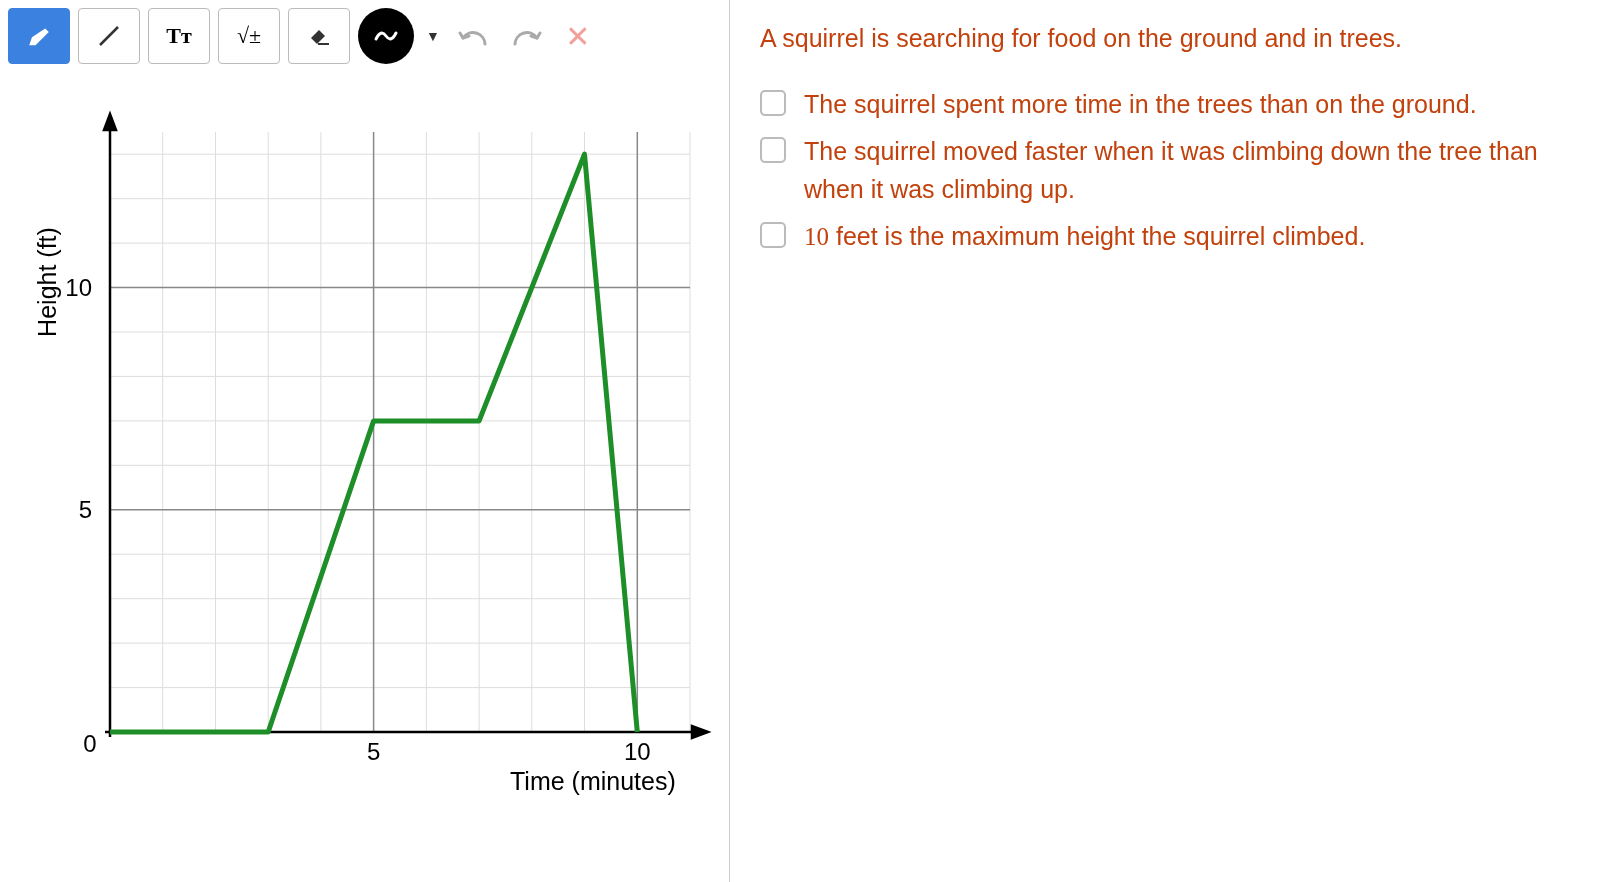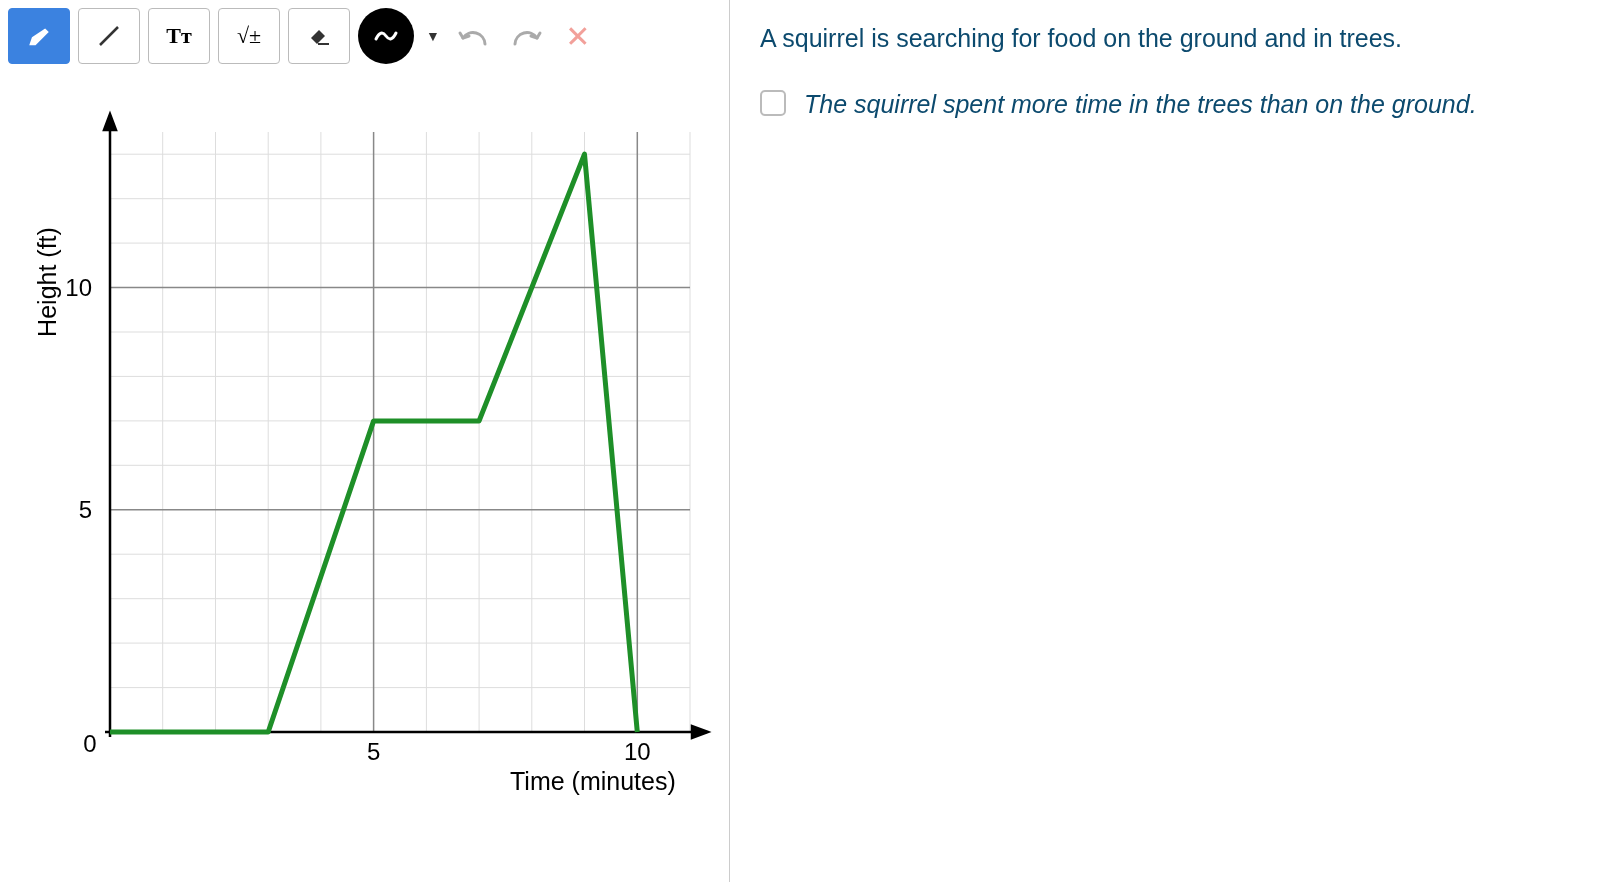--- a/index.html
+++ b/index.html
@@ -76,42 +76,41 @@
   padding: 20px 10px 10px 10px;
 }
 .chart-svg {
   display: block;
 }
 .right-panel {
   flex: 1;
   padding: 20px 40px 20px 30px;
   font-size: 25px;
   line-height: 1.5;
-  color: #0c4a6e;
+  color: #c2410c;
 }
 .right-panel p {
   margin-bottom: 28px;
 }
 .math-fn {
   font-family: "Times New Roman", serif;
   font-style: italic;
 }
 .math-var {
   font-family: "Times New Roman", serif;
   font-style: italic;
 }
 .math-num {
   font-family: "Times New Roman", serif;
 }
 .options {
   display: flex;
   flex-direction: column;
   gap: 10px;
   margin-top: 8px;
-  font-style: italic;
 }
 .option {
   display: flex;
   align-items: flex-start;
   gap: 18px;
 }
 .checkbox {
   width: 26px;
   height: 26px;
   border: 2px solid #bbb;
@@ -241,15 +240,25 @@
     </div>
   </div>
 
   <div class="right-panel">
     <p>A squirrel is searching for food on the ground and in trees.</p>
     <div class="options">
       <div class="option">
         <div class="checkbox"></div>
         <div class="option-text">The squirrel spent more time in the trees than on the ground.</div>
       </div>
+      <div class="option">
+        <div class="checkbox"></div>
+        <div class="option-text">The squirrel moved faster when it was climbing down the tree than when it was climbing up.</div>
+      </div>
+      <div class="option">
+        <div class="checkbox"></div>
+        <div class="option-text">
+          <span class="math-num">10</span><span> feet is the maximum height the squirrel climbed.</span>
+        </div>
+      </div>
     </div>
   </div>
 </div>
 
 </body></html>

